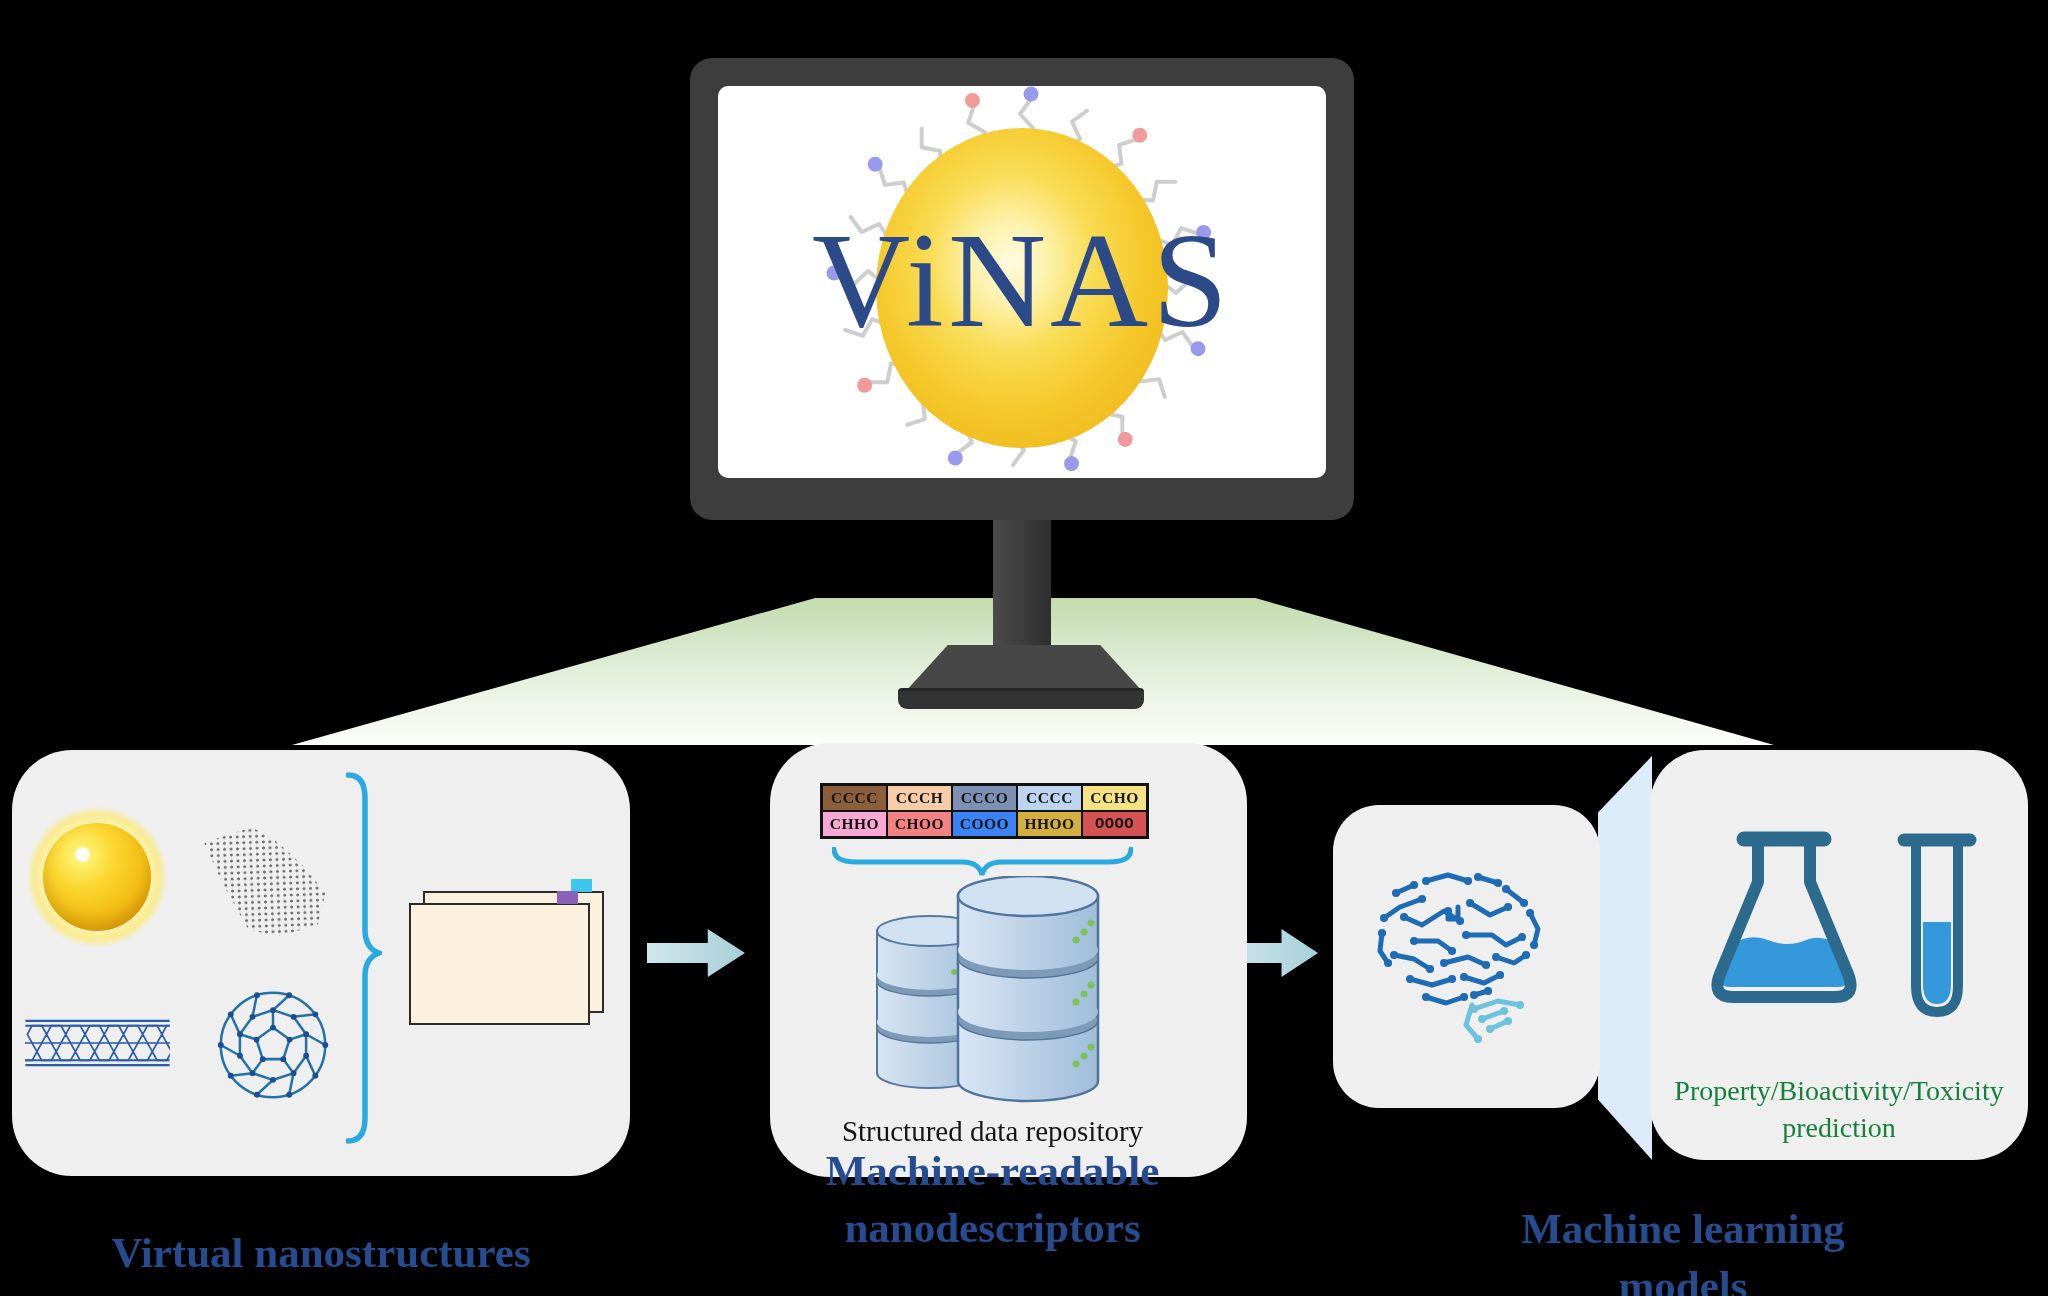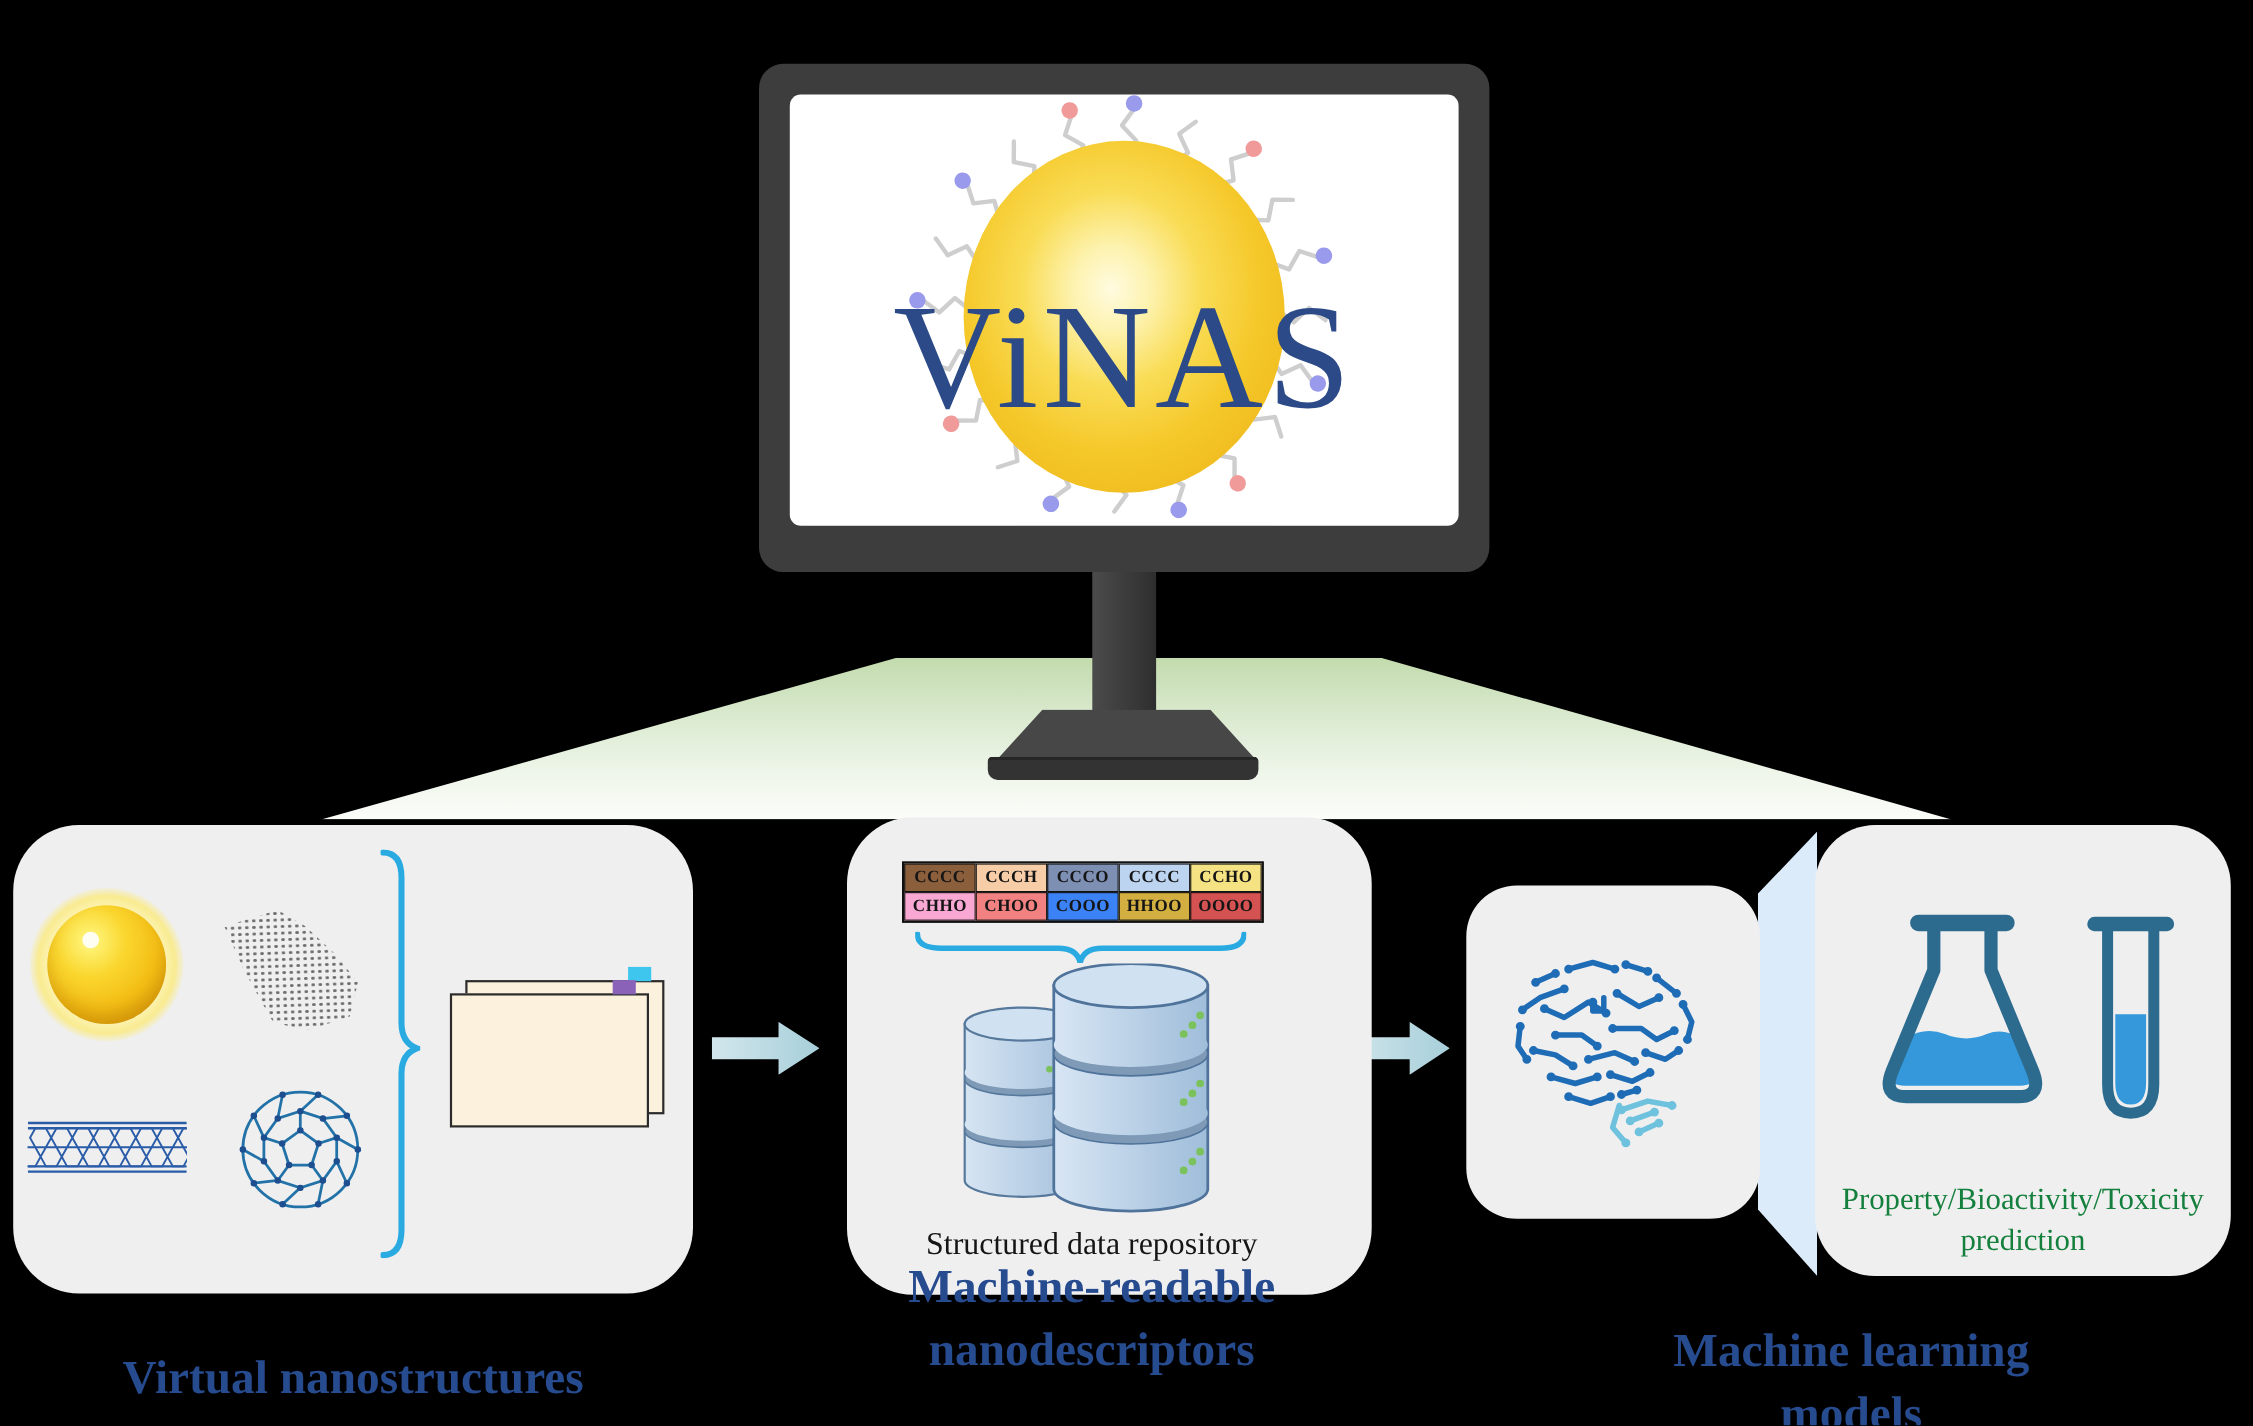--- a/index.html
+++ b/index.html
@@ -18,21 +18,21 @@
     background:linear-gradient(90deg,#4b4b4b,#373737 70%,#2e2e2e);z-index:3;}
   #stand-trap{left:905px;top:645px;width:238px;height:47px;
     clip-path:polygon(18% 0,82% 0,100% 100%,0 100%);background:#474747;z-index:3;}
   #stand-plate{left:898px;top:688px;width:246px;height:18px;background:#333;
     border-radius:4px 4px 9px 9px;border-top:3px solid #262626;z-index:3;}
   #monitor-frame{left:690px;top:58px;width:664px;height:462px;background:#3d3d3d;
     border-radius:22px;z-index:4;}
   #monitor-screen{left:718px;top:86px;width:608px;height:392px;background:#fff;
     border-radius:10px;z-index:5;overflow:hidden;}
   #logo-text{left:718px;top:212px;width:608px;text-align:center;z-index:6;
-    font-size:136px;color:#2b4a87;letter-spacing:4px;line-height:1;margin-top:45px;}
+    font-size:136px;color:#2b4a87;letter-spacing:4px;line-height:1;}
 
   
   .panel{background:#efeff0;z-index:2;}
   #panel-left{left:12px;top:750px;width:618px;height:426px;border-radius:60px;}
   #panel-mid{left:770px;top:743px;width:445px;height:434px;border-radius:60px;padding-left:32px;}
   #panel-brain{left:1333px;top:805px;width:267px;height:303px;border-radius:46px;}
   #panel-right{left:1650px;top:750px;width:378px;height:410px;border-radius:55px;}
   #beam-blue{left:1598px;top:756px;width:54px;height:404px;
     clip-path:polygon(0 14%,100% 0,100% 100%,0 85%);background:#dcebfa;z-index:1;}
 
@@ -195,21 +195,21 @@
     <div class="abs" id="desc-table">
       <div class="dcell" style="background: rgb(139, 94, 60);">CCCC</div>
       <div class="dcell" style="background: rgb(247, 205, 168);">CCCH</div>
       <div class="dcell" style="background: rgb(126, 143, 180);">CCCO</div>
       <div class="dcell" style="background: rgb(188, 212, 240);">CCCC</div>
       <div class="dcell" style="background: rgb(245, 227, 131);">CCHO</div>
       <div class="dcell" style="background: #f9a8d4;">CHHO</div>
       <div class="dcell" style="background: rgb(242, 130, 130);">CHOO</div>
       <div class="dcell" style="background: #3b82f6; text-align: center;">COOO</div>
       <div class="dcell" style="background: rgb(210, 175, 64);">HHOO</div>
-      <div class="dcell" style="background: rgb(212, 82, 82);">OOOO</div>
+      <div class="dcell" style="background: rgb(212, 82, 82); font-family: Liberation Mono, monospace;">OOOO</div>
     </div>
 
     <svg class="abs hbrace" viewBox="0 0 301 32">
       <path d="M2,2 Q2,15 24,15 L130,15 Q147,15 150,28 Q153,15 170,15 L277,15 Q299,15 299,2" fill="none" stroke="#29abe2" stroke-width="5" stroke-linecap="round"></path>
     </svg>
 
     <svg class="abs dbsvg" viewBox="0 0 250 240">
       <defs>
         <linearGradient id="gsm" x1="0" y1="0" x2="1" y2="0">
           <stop offset="0" stop-color="#d6e4f2"></stop>

